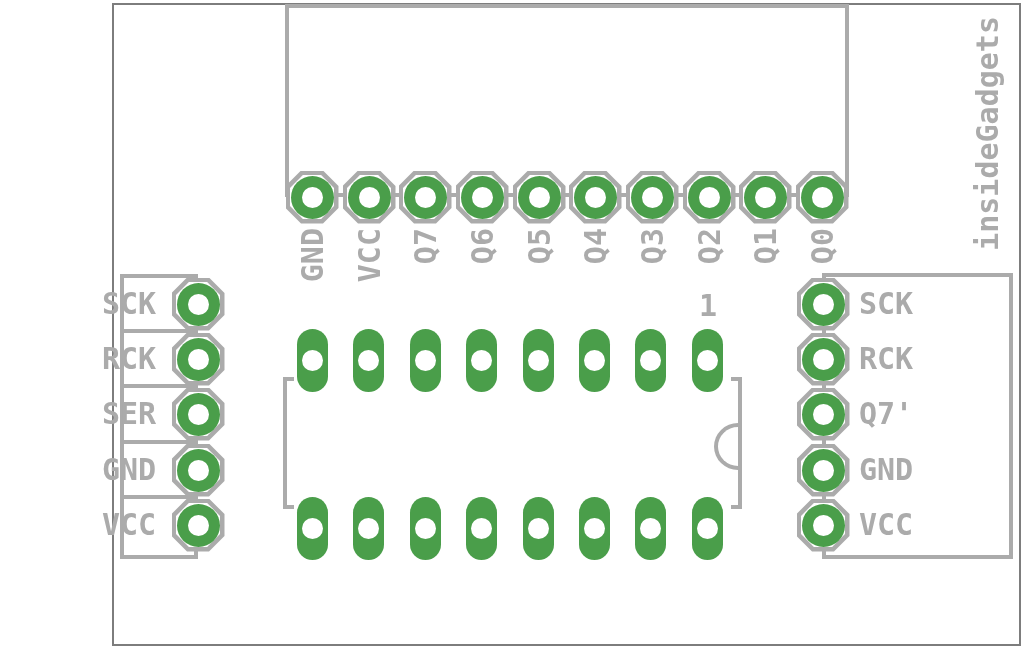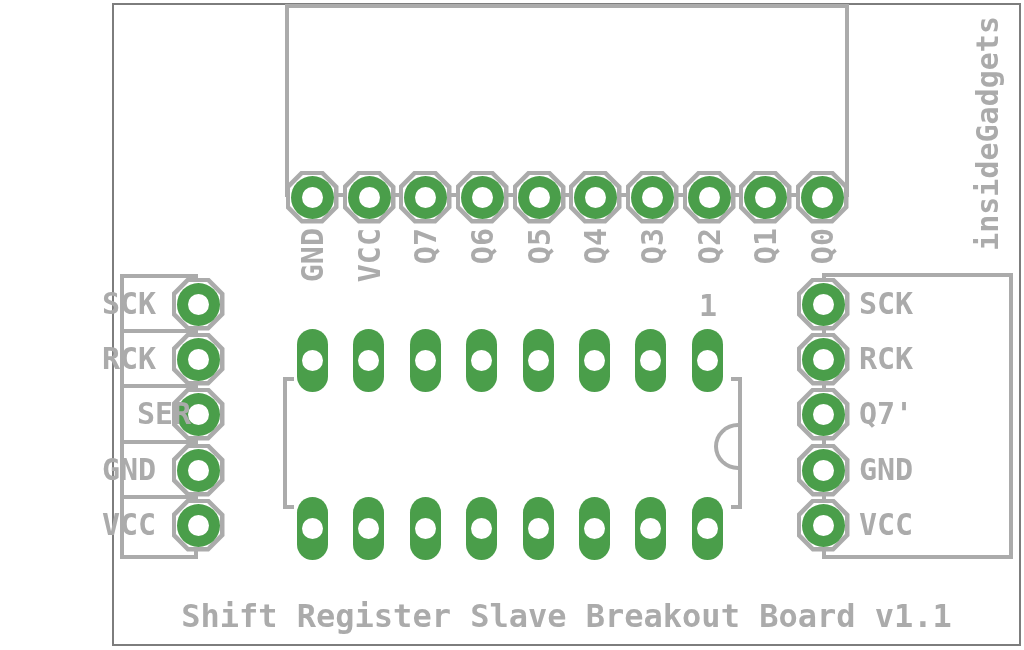--- a/index.html
+++ b/index.html
@@ -154,21 +154,21 @@
       <div class="ring" style="left: 176.5px; top: 337.5px;">
         <div class="hole"></div>
       </div>
       <div class="hlabel label" style="left: 102px; top: 340px; width: 76px;">RCK</div>
       <div class="oct" style="left: 171.5px; top: 387.5px;">
         <div class="oct-in"></div>
       </div>
       <div class="ring" style="left: 176.5px; top: 392.5px;">
         <div class="hole"></div>
       </div>
-      <div class="hlabel label" style="left: 102px; top: 395px; width: 76px; margin-left: 35px;">SER</div>
+      <div class="hlabel label" style="left: 102px; top: 395px; width: 76px;">SER</div>
       <div class="oct" style="left: 171.5px; top: 443.5px;">
         <div class="oct-in"></div>
       </div>
       <div class="ring" style="left: 176.5px; top: 448.5px;">
         <div class="hole"></div>
       </div>
       <div class="hlabel label" style="left: 102px; top: 451px; width: 76px;">GND</div>
       <div class="oct" style="left: 171.5px; top: 498.5px;">
         <div class="oct-in"></div>
       </div>
@@ -263,17 +263,16 @@
       <div class="icpad" style="left: 634.5px; top: 496.5px;">
         <div class="hole"></div>
       </div>
       <div class="icpad" style="left: 691.5px; top: 496.5px;">
         <div class="hole"></div>
       </div>
     </div>
 
   <div class="marker" style="left:693px;top:288px;width:30px;">1</div>
 
-  <div class="title" style="left:112px;top:597px;width:909px;">Shift Register Slave Breakout Board v1.1</div>
 
   <div class="vlabel" style="left:970px;top:16px;">insideGadgets</div>
 
 </div>
 
 </body></html>

